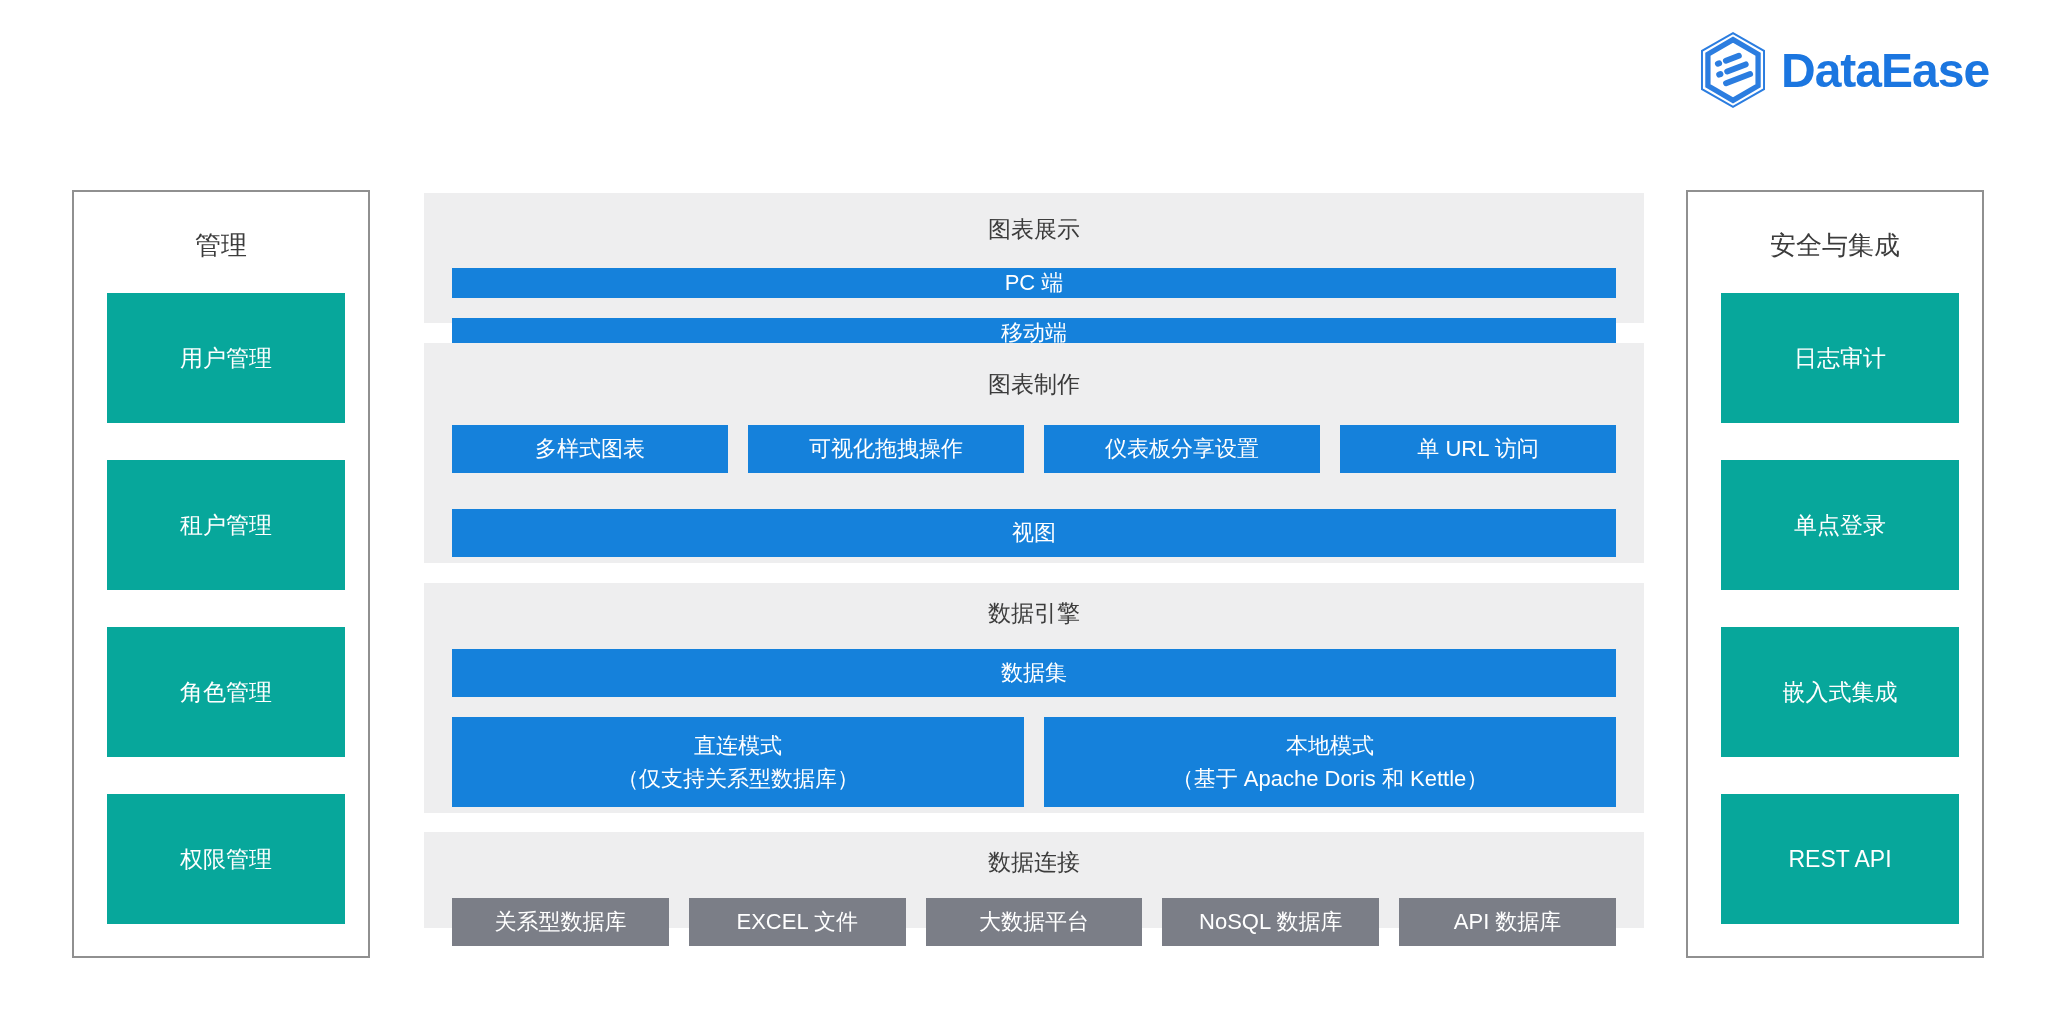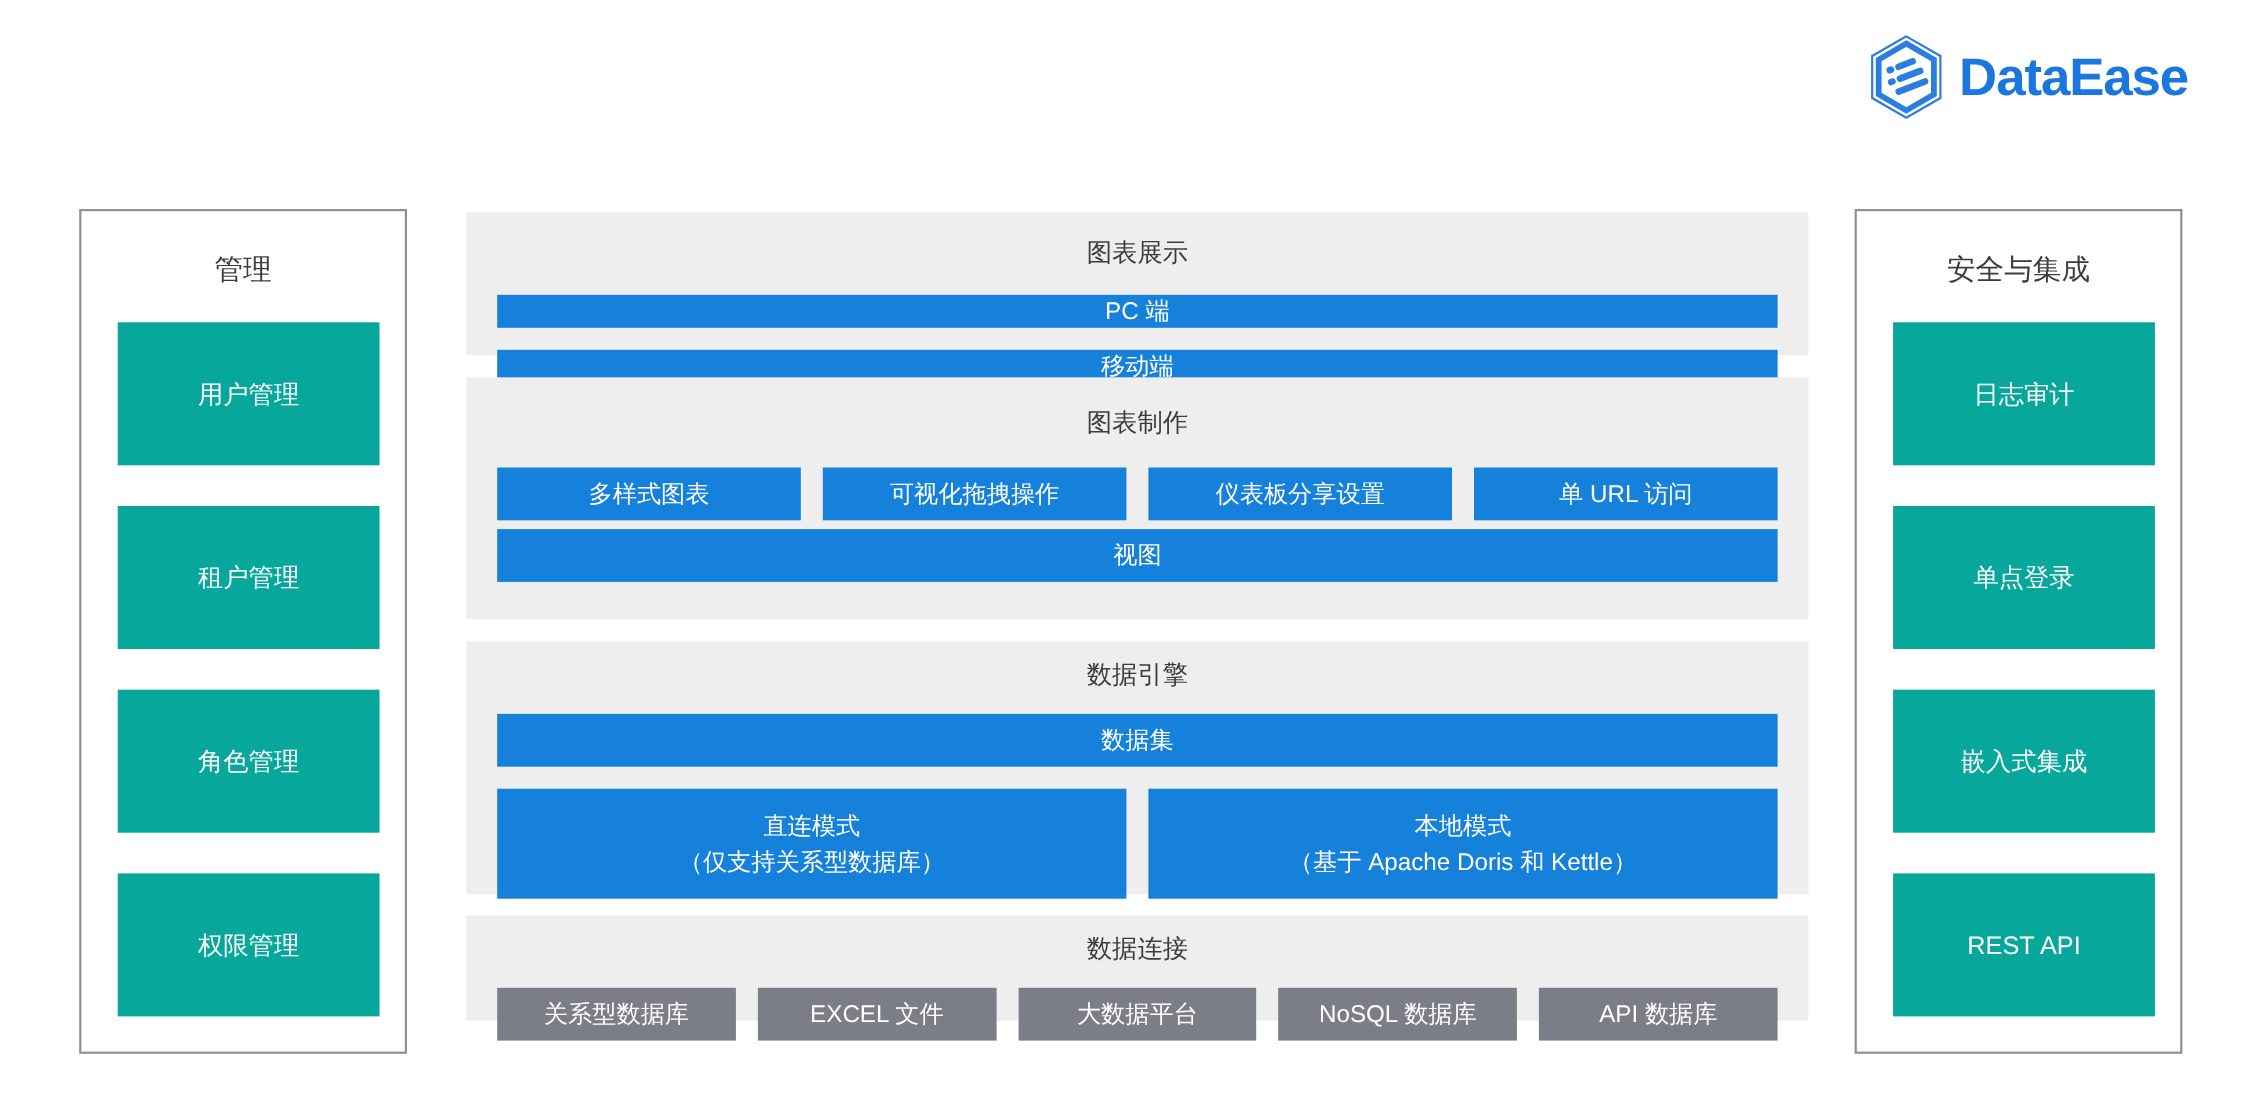--- a/index.html
+++ b/index.html
@@ -85,40 +85,40 @@
   #section-data-connect  { top: 832px; height: 96px; }
 
   #section-chart-display .section-title { padding-top: 21px; }
   #section-chart-making  .section-title { padding-top: 26px; }
   #section-data-engine   .section-title { padding-top: 15px; }
   #section-data-connect  .section-title { padding-top: 15px; }
 
   .btn-row { display: flex; gap: 20px; }
   .row-s1   { margin-top: 23px; flex-direction: column; }
   .row-s2a  { margin-top: 25px; }
-  .row-s2b  { margin-top: 8px; }
+  .row-s2b  { margin-top: 36px; }
   .row-s3a  { margin-top: 20px; }
   .row-s3b  { margin-top: 20px; }
   .row-s4   { margin-top: 20px; align-items: center; }
 
   .bar {
     flex: 1;
     height: 48px;
     display: flex;
     align-items: center;
     justify-content: center;
     color: #ffffff;
     font-size: 22px;
     white-space: nowrap;
   }
   .bar.blue { background: #1581DB; }
   .bar.gray { background: #7B7E87; }
   .bar.full { width: 100%; flex: none; }
   .bar.mode {
-    height: 100px;
+    height: 90px;
     flex-direction: column;
     line-height: 1.5;
     text-align: center;
   }
 </style>
 </head>
 <body>
 
 <div class="logo">
   <svg class="logo-icon" viewBox="0 0 100 118" fill="none" xmlns="http://www.w3.org/2000/svg">

